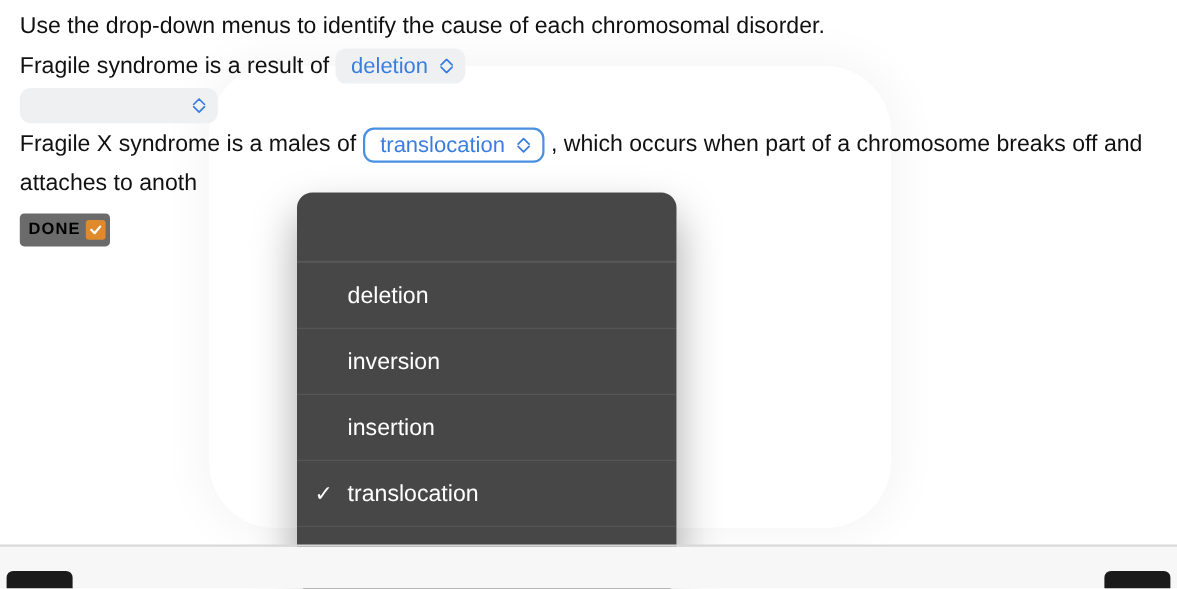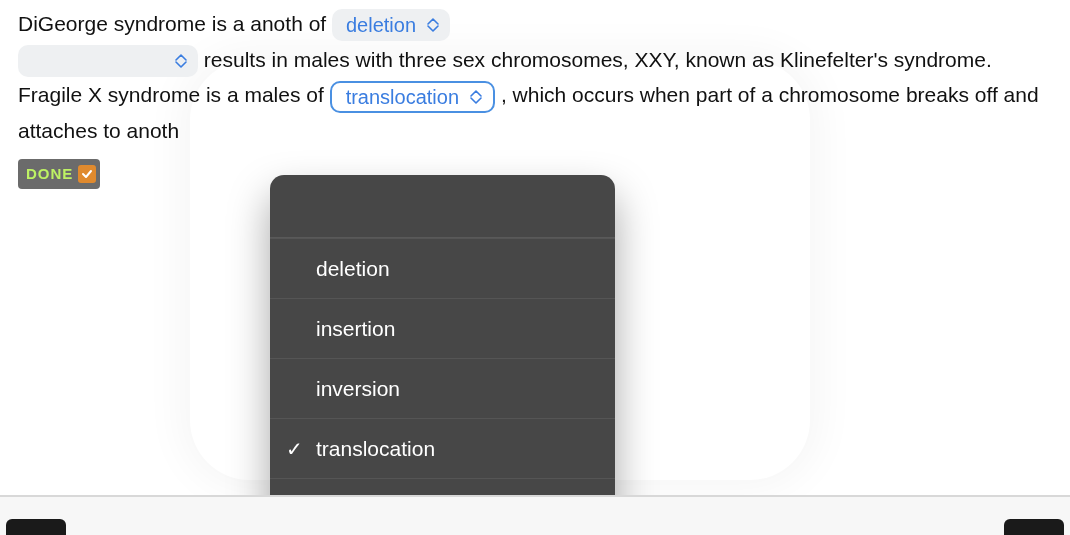--- a/index.html
+++ b/index.html
@@ -55,21 +55,21 @@
     display: flex;
     flex-direction: column;
     align-items: center;
     justify-content: center;
   }
   .chevs svg { display: block; }
   .done {
     display: inline-flex;
     align-items: center;
     background: #6b6b6b;
-    color: #bef264;
+    color: #000000;
     font-weight: 700;
     font-size: 15px;
     letter-spacing: 1px;
     padding: 2px 4px 2px 8px;
     border-radius: 4px;
     margin-top: 8px;
     vertical-align: middle;
   }
   .done .check {
     display: inline-flex;
@@ -147,23 +147,24 @@
   }
   .corner-dark.left { left: 6px; }
   .corner-dark.right { right: 6px; }
 </style>
 </head>
 <body>
 
 <div class="shadow-shape"></div>
 
 <div class="content">
+  <div>Use the drop-down menus to identify the cause of each chromosomal disorder.</div>
 
   <div>
-    <span>DiGeorge syndrome is a anoth of </span>
+    <span>Fragile syndrome is a result of </span>
     <span class="pill">
       <span class="pill-label">deletion</span>
       <span class="chevs">
         <svg width="12" height="7" viewBox="0 0 12 7">
             <path d="M1 6 L6 1 L11 6" fill="none" stroke="#3a7de0" stroke-width="1.6" stroke-linecap="round" stroke-linejoin="round"></path>
           </svg>
         <svg width="12" height="7" viewBox="0 0 12 7">
             <path d="M1 1 L6 6 L11 1" fill="none" stroke="#3a7de0" stroke-width="1.6" stroke-linecap="round" stroke-linejoin="round"></path>
           </svg>
       </span>
@@ -175,21 +176,20 @@
       <span class="pill-label"></span>
       <span class="chevs">
         <svg width="12" height="7" viewBox="0 0 12 7">
             <path d="M1 6 L6 1 L11 6" fill="none" stroke="#3a7de0" stroke-width="1.6" stroke-linecap="round" stroke-linejoin="round"></path>
           </svg>
         <svg width="12" height="7" viewBox="0 0 12 7">
             <path d="M1 1 L6 6 L11 1" fill="none" stroke="#3a7de0" stroke-width="1.6" stroke-linecap="round" stroke-linejoin="round"></path>
           </svg>
       </span>
     </span>
-    <span> results in males with three sex chromosomes, XXY, known as Klinefelter's syndrome.</span>
   </div>
 
   <div>
     <span>Fragile X syndrome is a males of </span>
     <span class="pill active">
       <span class="pill-label">translocation</span>
       <span class="chevs">
         <svg width="12" height="7" viewBox="0 0 12 7">
             <path d="M1 6 L6 1 L11 6" fill="none" stroke="#3a7de0" stroke-width="1.6" stroke-linecap="round" stroke-linejoin="round"></path>
           </svg>
@@ -212,24 +212,24 @@
     </span>
   </div>
 </div>
 
 <div class="menu">
   <div class="menu-header"></div>
   <div class="menu-row">
     <span>deletion</span>
   </div>
   <div class="menu-row">
+    <span>inversion</span>
+  </div>
+  <div class="menu-row">
     <span>insertion</span>
-  </div>
-  <div class="menu-row">
-    <span>inversion</span>
   </div>
   <div class="menu-row">
     <span class="check-mark">✓</span>
     <span>translocation</span>
   </div>
   <div class="menu-row">
     <span>nondisjunction</span>
   </div>
 </div>
 

